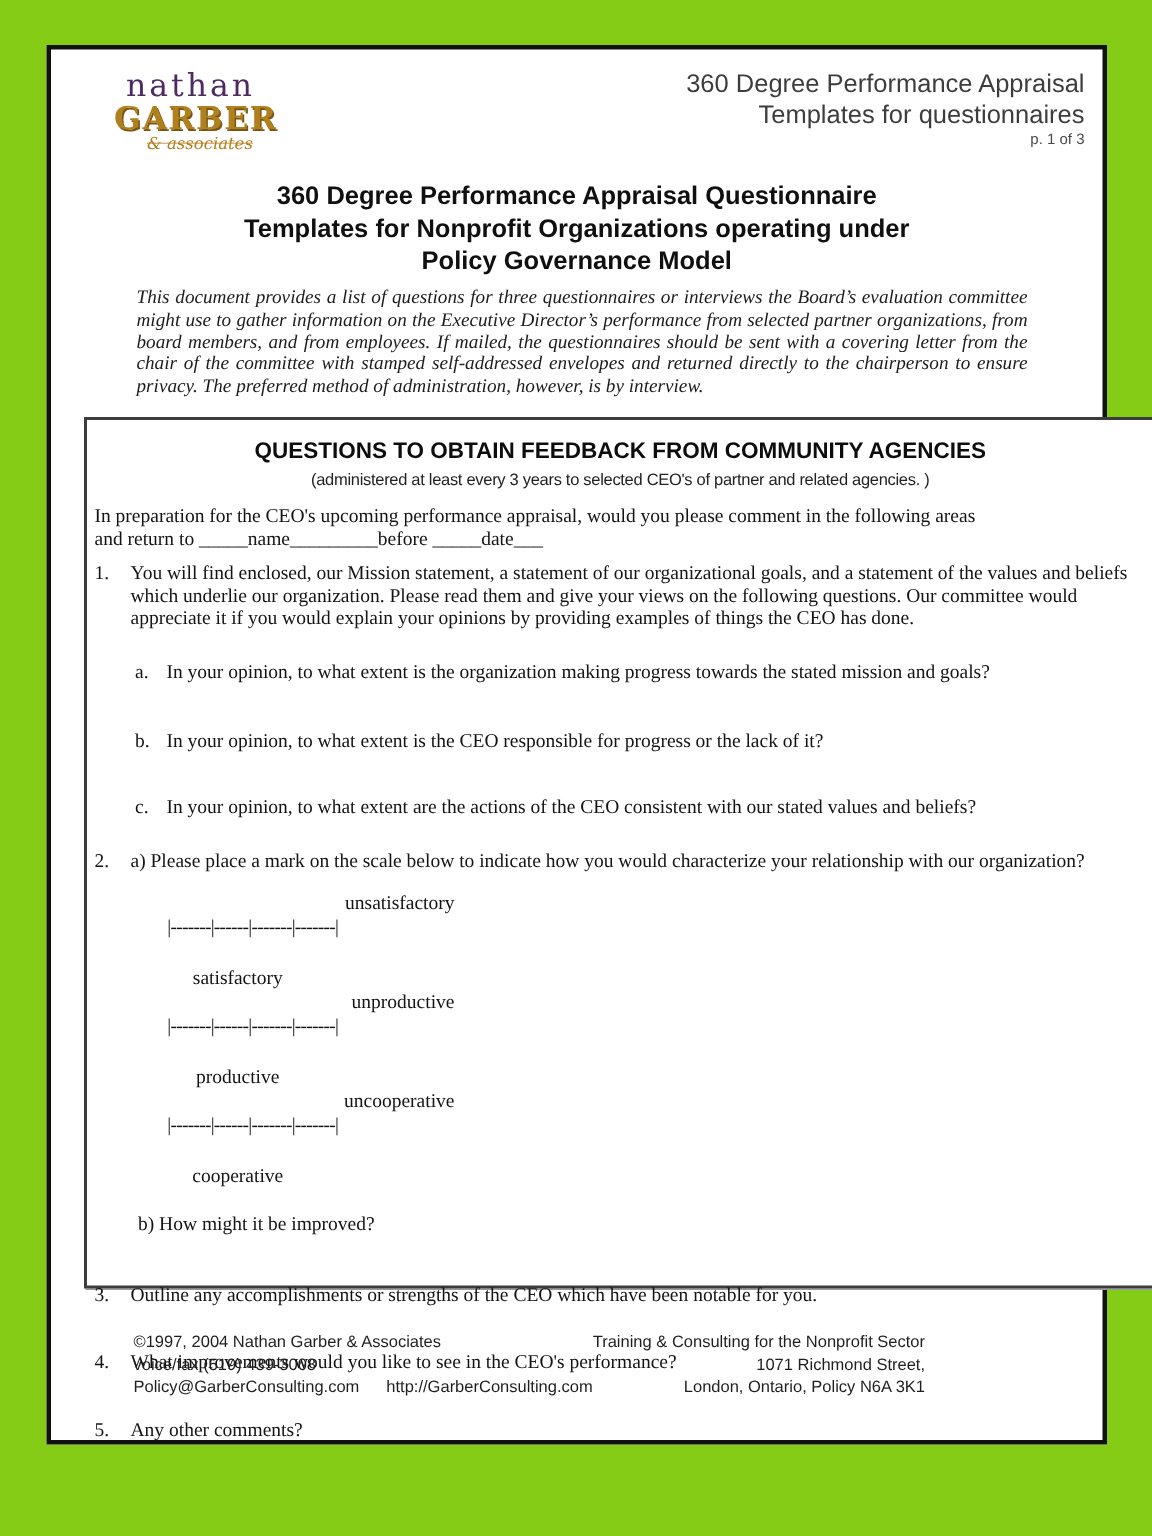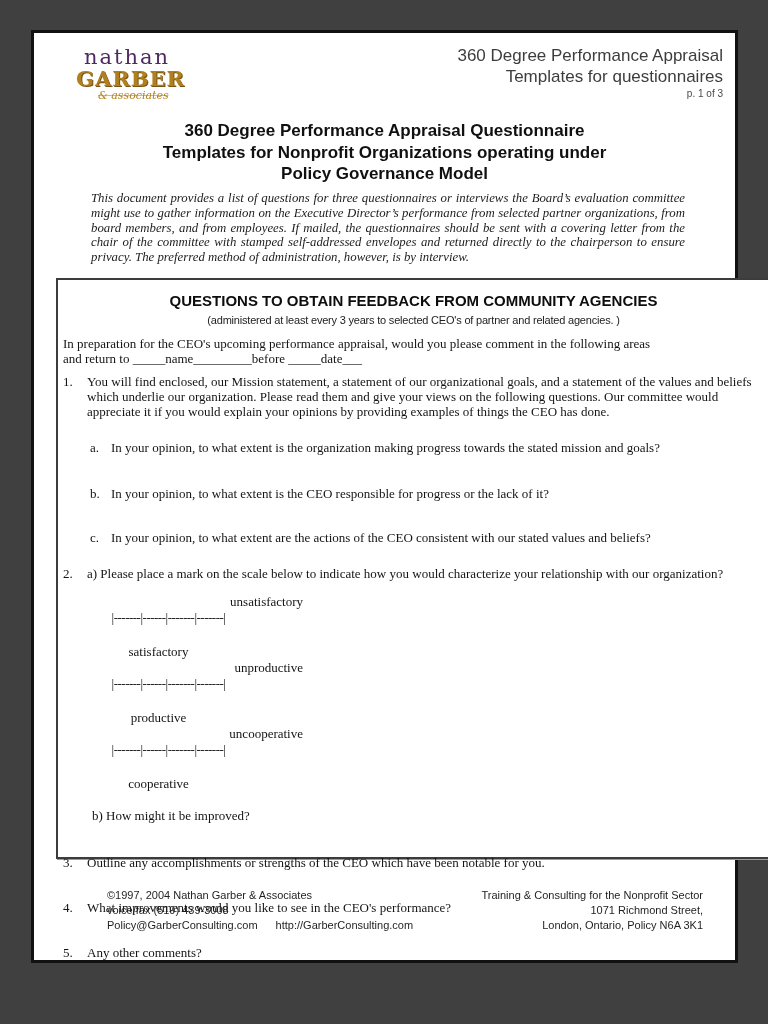--- a/index.html
+++ b/index.html
@@ -1,17 +1,17 @@
 <!DOCTYPE html>
 <html><head>
 <meta charset="utf-8">
 <style>
   * { margin:0; padding:0; box-sizing:border-box; }
   html,body { width:768px; background:#ffffff; font-family:"Liberation Serif", serif; }
-  .canvas { position:relative; width:768px; height:1024px; background:#404040; overflow:hidden; }
+  .canvas { position:relative; width:768px; height:1024px; background:#84cc16; overflow:hidden; }
   .page {
     position:absolute; left:31px; top:30px; width:707px; height:933px;
     background:#ffffff; border:3px solid #111111;
   }
 
   
   .logo { position:absolute; left:42px; top:12px; width:120px; }
   .logo-nathan {
     font-family:"DejaVu Serif", serif; color:#4e2a60; font-size:21px;
     letter-spacing:2px; margin-left:8px; font-weight:500;
@@ -74,22 +74,22 @@
   .scale { margin-top:13px; }
   .scale-row { display:flex; font-size:13px; line-height:16px; color:#141414;flex-direction:column; }
   .scale-left  { width:245px; text-align:right; }
   .scale-mid   { width:165px; text-align:center; margin-left:28px; letter-spacing:-0.5px; }
   .scale-right { width:165px; text-align:center; margin-left:18px;margin-top:18px; }
 
   .q2b { margin:16px 0 0 34px; font-size:13px; line-height:15px; color:#141414; }
 
   
   .footer {
-    position:absolute; top:855px; left:73px; right:32px;
-    display:flex; justify-content:space-between;
+    position:absolute; top:855px; left:55px; right:32px;
+    display:flex; 
     font-family:"Liberation Sans", sans-serif; font-size:11px; line-height:15px; color:#1f1f1f;
   }
   .footer-right { text-align:right; }
   .footer .gap { display:inline-block; width:18px; }
 </style>
 </head>
 <body>
 
 <div class="canvas">
   <div class="page">

